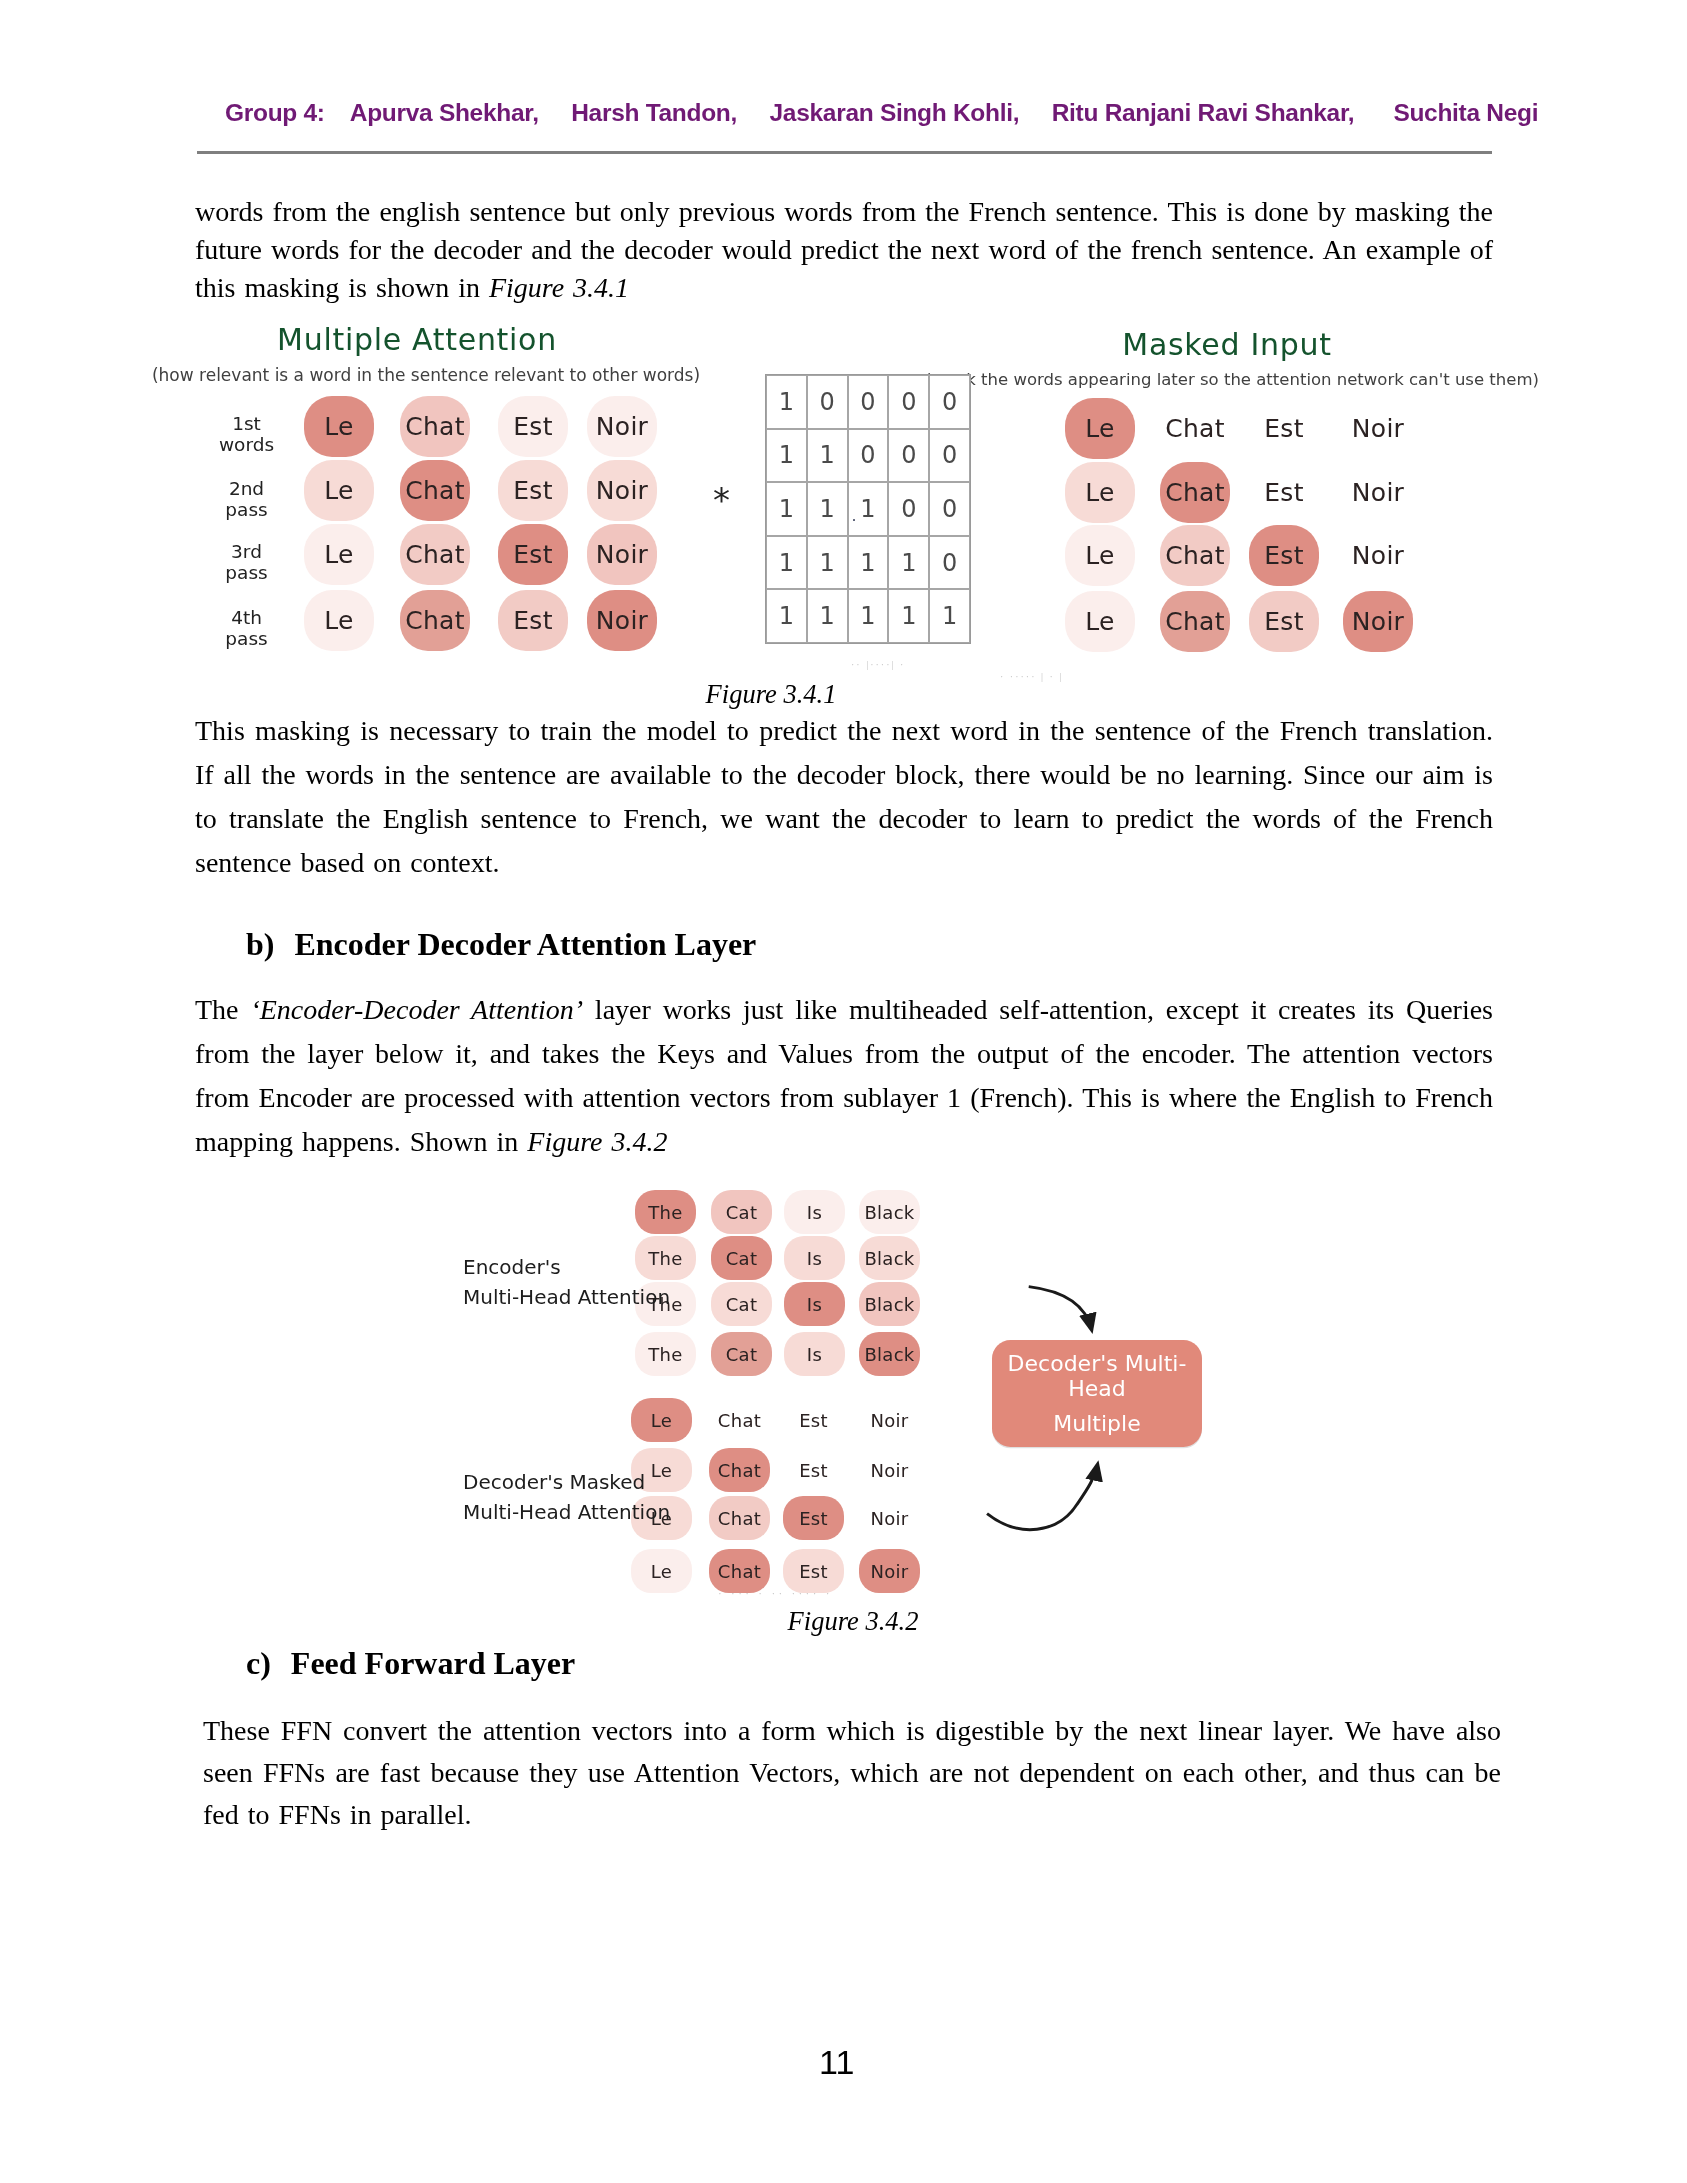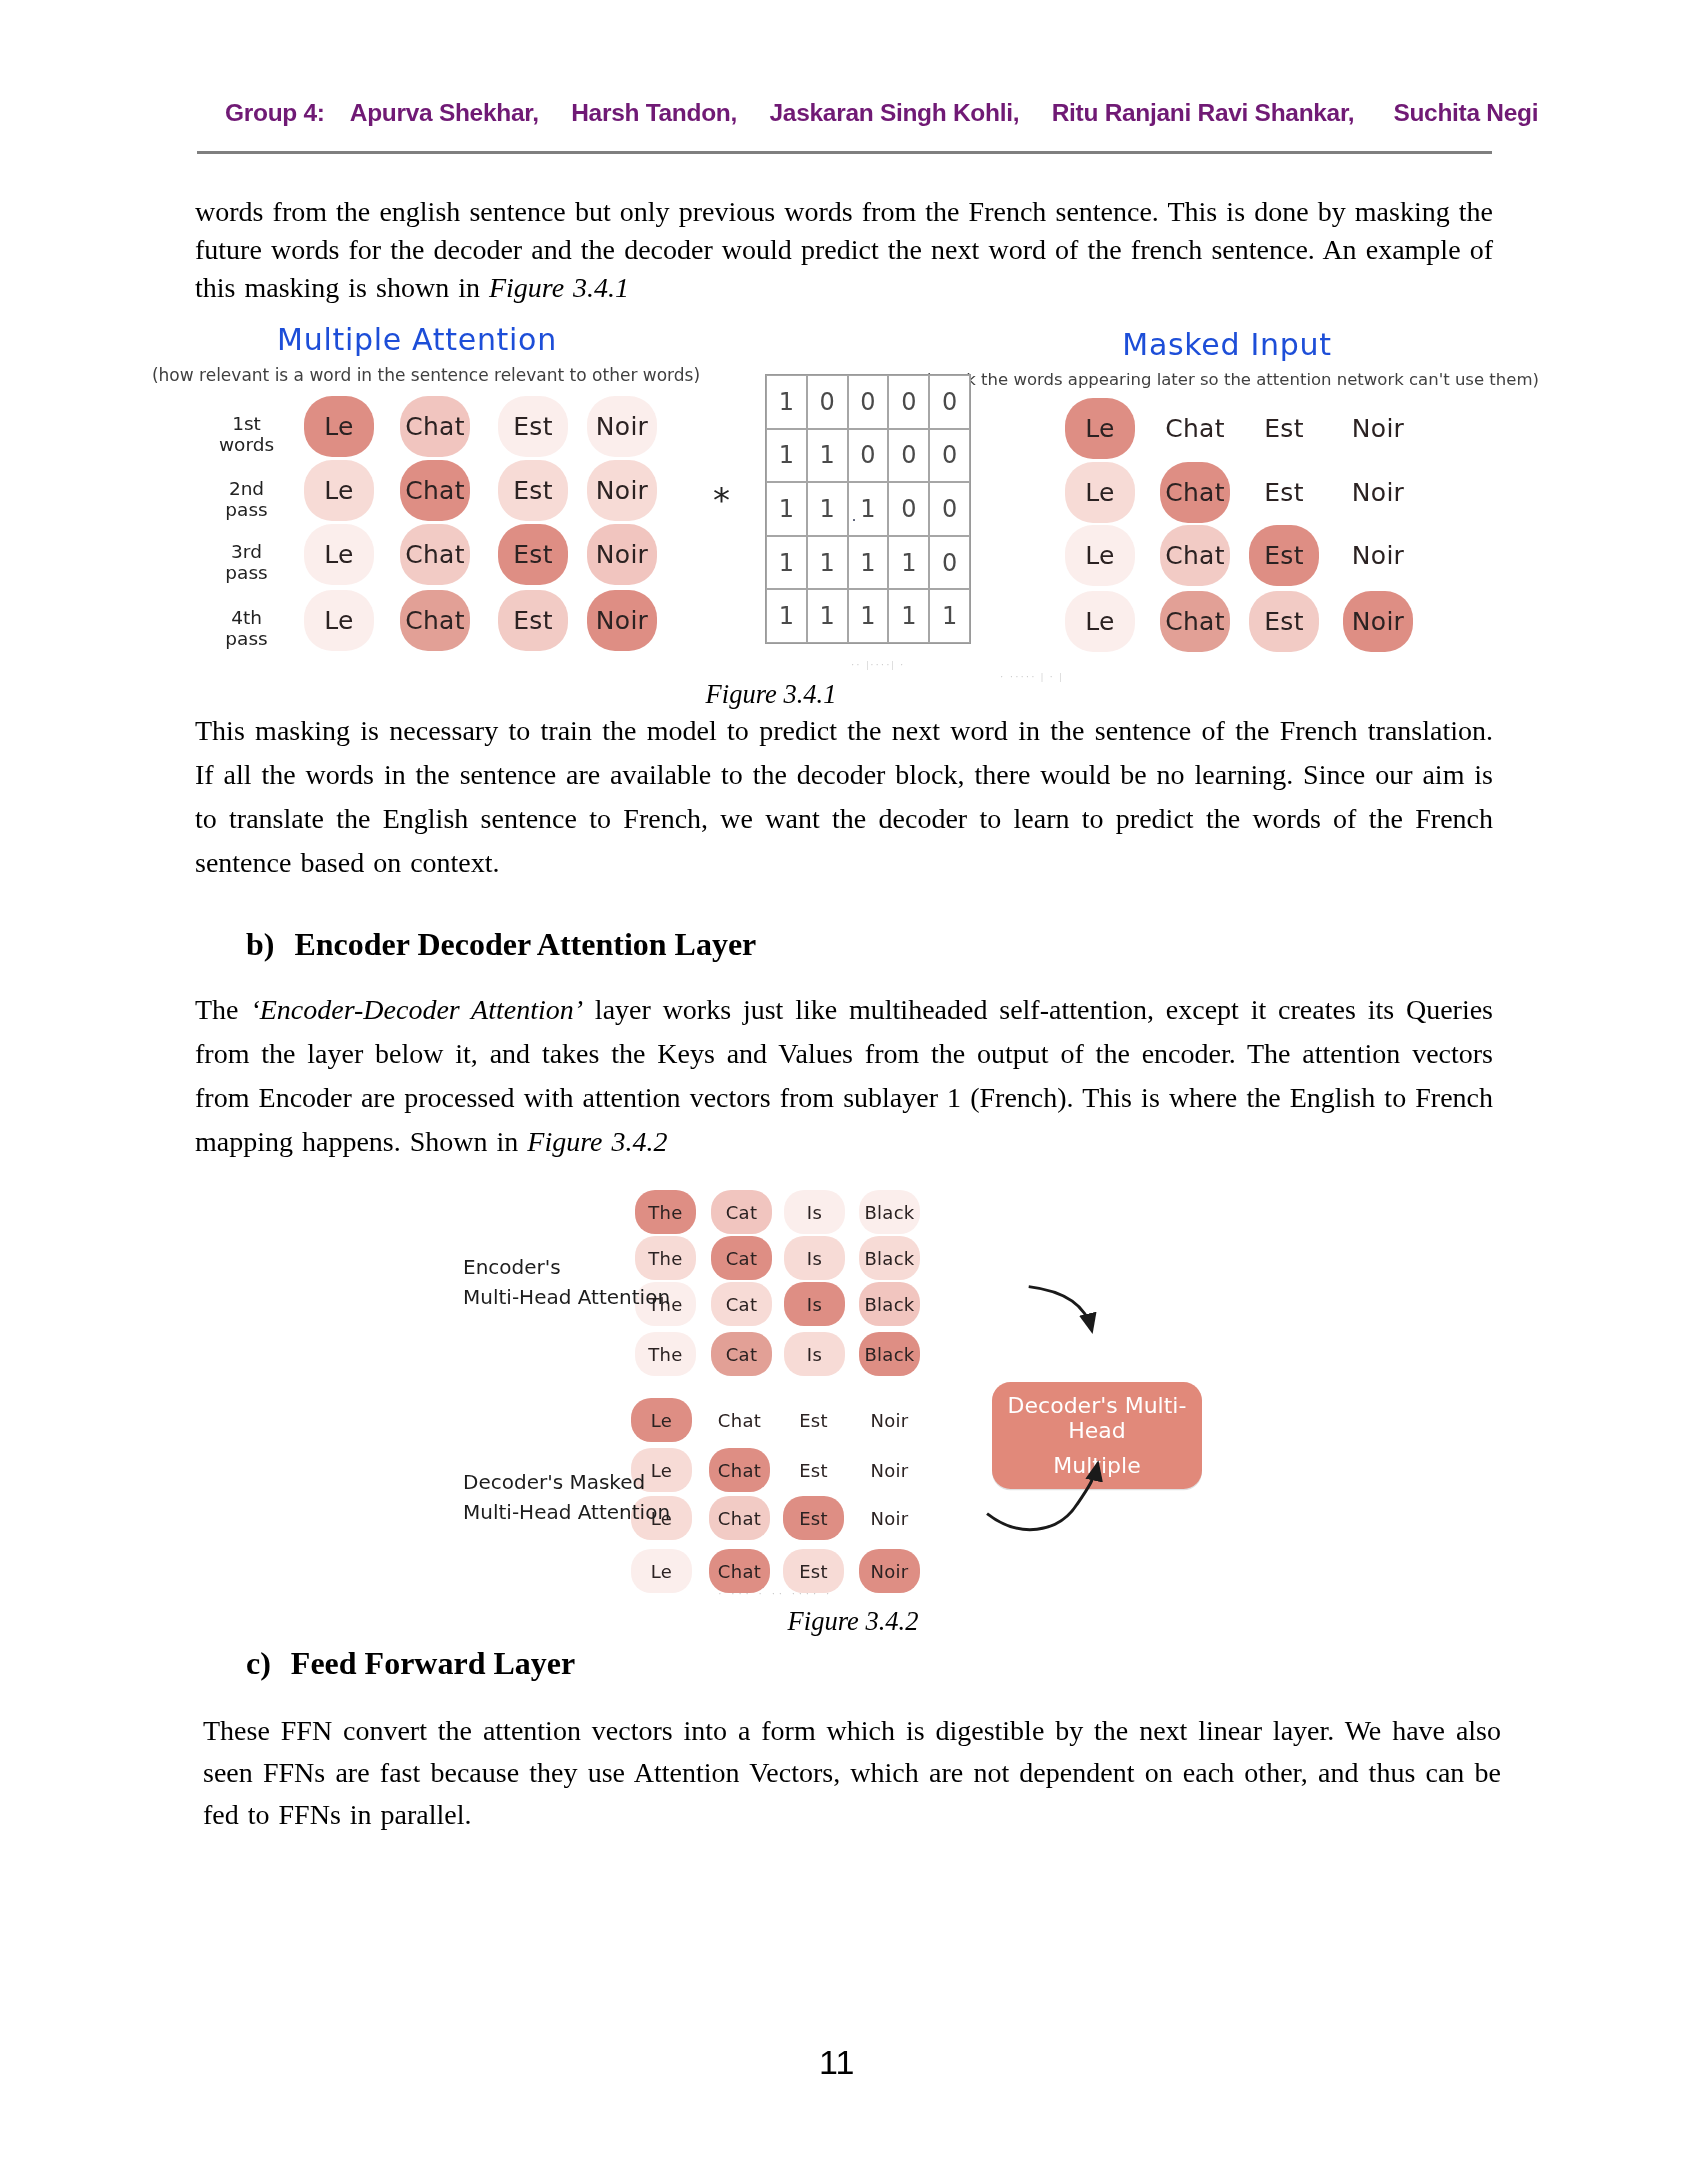--- a/index.html
+++ b/index.html
@@ -4,38 +4,38 @@
 <style>
   html,body{margin:0;padding:0;}
   body{width:1687px;height:2183px;background:#ffffff;position:relative;
        font-family:"Liberation Serif", serif;color:#000;}
   .par{position:absolute;left:195px;width:1298px;font-size:28px;text-align:justify;
        word-spacing:2px;color:#000;}
   .hdg{position:absolute;left:246px;font-weight:bold;font-size:32px;}
   .hdg .lbl{display:inline-block;margin-right:20px;}
   .caption{position:absolute;transform:translateX(-50%);font-style:italic;font-size:26.5px;white-space:nowrap;}
   .figtitle{position:absolute;transform:translateX(-50%);white-space:nowrap;
-            font-family:"DejaVu Sans",cursive;font-size:30px;color:#1d4ed8;letter-spacing:0.7px;}
+            font-family:"DejaVu Sans",cursive;font-size:30px;color:#14532d;letter-spacing:0.7px;}
   .figsub{position:absolute;transform:translateX(-50%);white-space:nowrap;
           font-family:"DejaVu Sans",cursive;font-size:16.5px;color:#404040;}
   .bubble{position:absolute;display:flex;align-items:center;justify-content:center;
           font-family:"DejaVu Sans",cursive;color:#2b2222;letter-spacing:0.3px;}
   .pass-label{position:absolute;left:212px;width:69px;text-align:center;
               font-family:"DejaVu Sans",cursive;font-size:18.5px;color:#222;}
   #mask-matrix{position:absolute;left:765px;top:374px;width:204px;height:268px;
                display:grid;grid-template-columns:repeat(5,1fr);grid-template-rows:repeat(5,1fr);
                border:1.3px solid #9a9a9a;background:#fff;}
   .mcell{border:0.7px solid #a6a6a6;display:flex;align-items:center;justify-content:center;
          font-family:"DejaVu Sans",cursive;font-size:24px;color:#4a4a4a;}
   .figlabel{position:absolute;left:463px;font-family:"DejaVu Sans",cursive;
             font-size:20px;color:#1d1d1d;line-height:30px;white-space:nowrap;}
   #attn-box{position:absolute;left:992px;top:1340px;width:210px;height:107px;border-radius:18.5px;
             display:flex;flex-direction:column;align-items:center;justify-content:center;gap:9.3px;
             color:#fff;font-family:"DejaVu Sans",cursive;font-size:22px;text-align:center;
-            box-shadow:0 1.3px 0 rgba(0,0,0,0.12);margin-top:42px;}
+            box-shadow:0 1.3px 0 rgba(0,0,0,0.12);}
   .artifact{position:absolute;font-size:10px;color:#c4c4c4;letter-spacing:2px;white-space:nowrap;}
   #page-num{position:absolute;left:819px;top:2043px;font-family:"Liberation Sans",sans-serif;
             font-size:34px;color:#000;}
   #hdr{position:absolute;left:225px;top:99px;font-family:"Liberation Sans",sans-serif;
        font-size:24.5px;color:#7b7b7b;white-space:pre;letter-spacing:-0.3px;}
   #hdr-rule{position:absolute;left:197px;top:151px;width:1295px;height:3.3px;background:#7f7f7f;}
   #op{position:absolute;left:713px;top:483px;font-family:"DejaVu Sans",cursive;
       font-size:34px;color:#222;line-height:1;}
   #stray-dot{position:absolute;left:852px;top:507px;font-size:16px;color:#333a55;}
   svg.overlay{position:absolute;left:0;top:0;pointer-events:none;}

